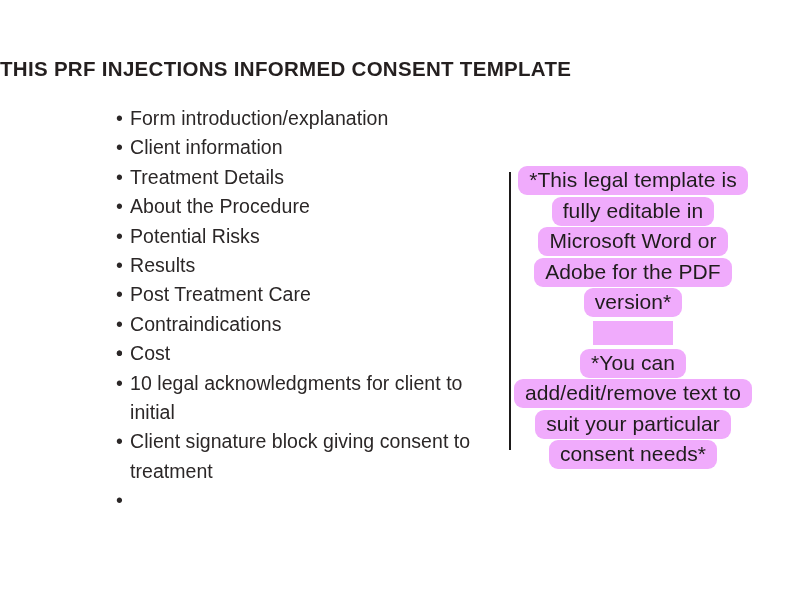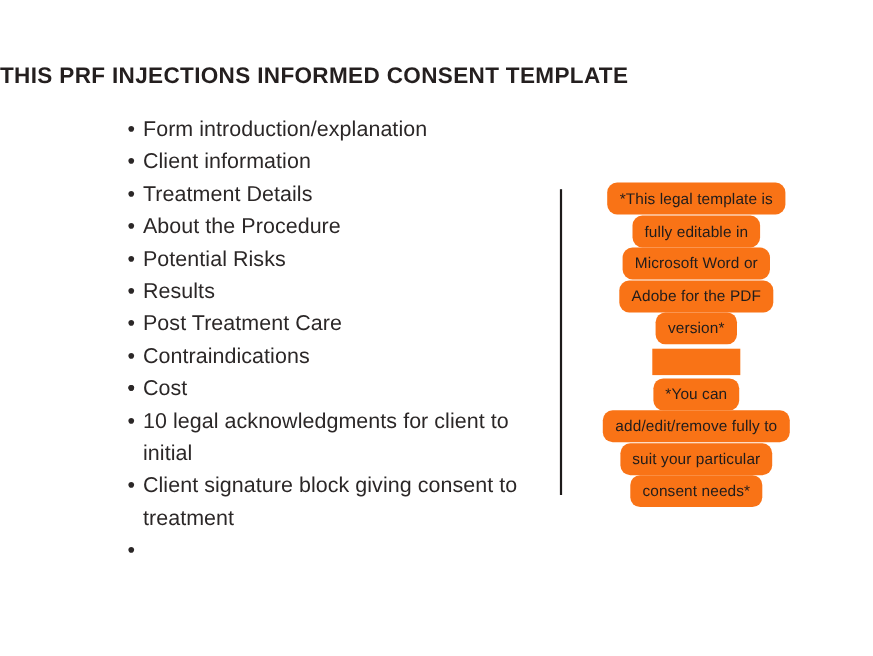--- a/index.html
+++ b/index.html
@@ -81,24 +81,24 @@
     width: 256px;
     text-align: center;
   }
   .callout-line {
     display: block;
     line-height: 29.6px;
     min-height: 29.6px;
   }
   .callout-line > span {
     display: inline-block;
-    background: #f97316;
+    background: #f0abfc;
     border-radius: 9px;
     padding: 3px 11px 4px 11px;
-    font-size: 14px;
+    font-size: 21px;
     color: #1f1c1c;
     letter-spacing: 0.1px;
     line-height: 22px;
     box-decoration-break: clone;
   }
   .callout-line.spacer > span {
     padding-top: 0;
     padding-bottom: 0;
     min-width: 58px;
     height: 24px;
@@ -133,18 +133,18 @@
   <div class="divider"></div>
 
   <div class="callout" id="callout-notes">
       <div class="callout-line"><span>*This legal template is</span></div>
       <div class="callout-line"><span>fully editable in</span></div>
       <div class="callout-line"><span>Microsoft Word or</span></div>
       <div class="callout-line"><span>Adobe for the PDF</span></div>
       <div class="callout-line"><span>version*</span></div>
       <div class="callout-line spacer"><span>&nbsp;</span></div>
       <div class="callout-line"><span>*You can</span></div>
-      <div class="callout-line"><span>add/edit/remove fully to</span></div>
+      <div class="callout-line"><span>add/edit/remove text to</span></div>
       <div class="callout-line"><span>suit your particular</span></div>
       <div class="callout-line"><span>consent needs*</span></div>
     </div>
 
 </div>
 
 </body></html>

